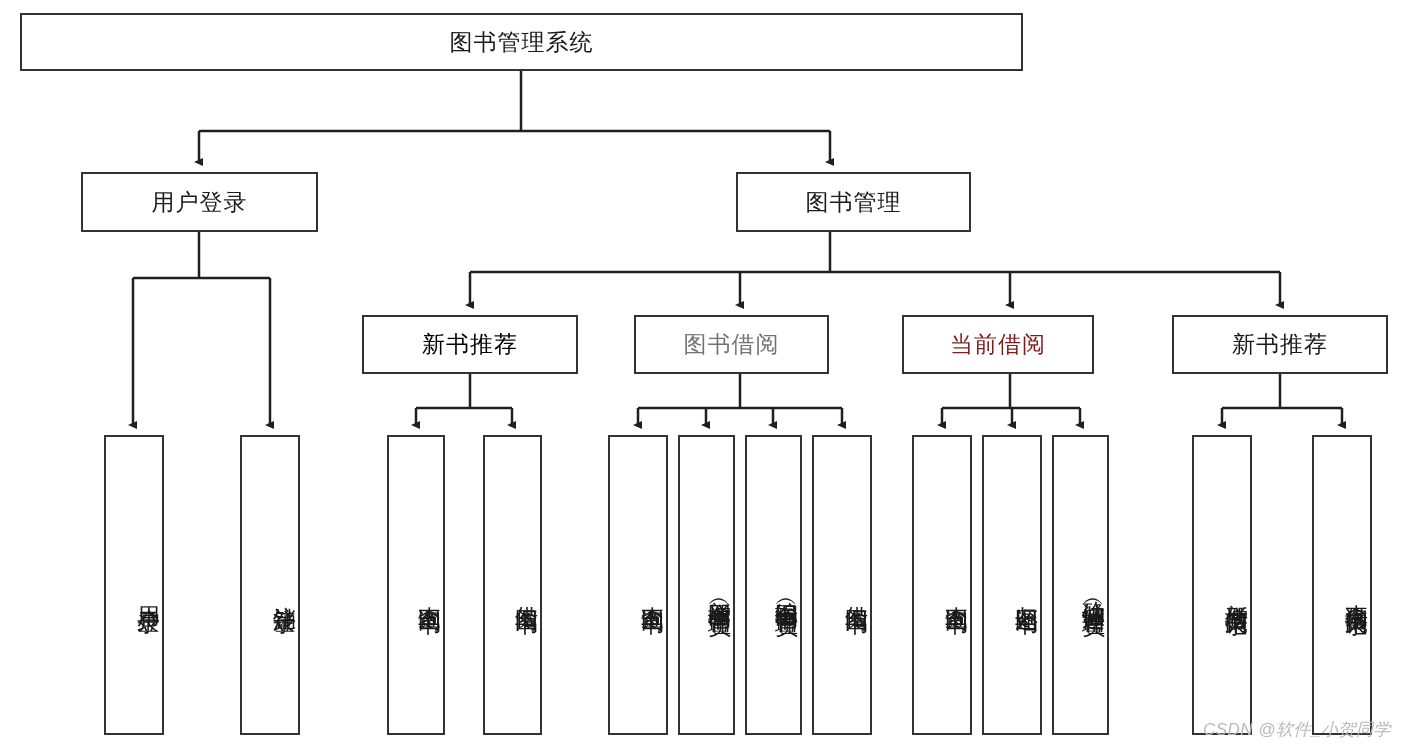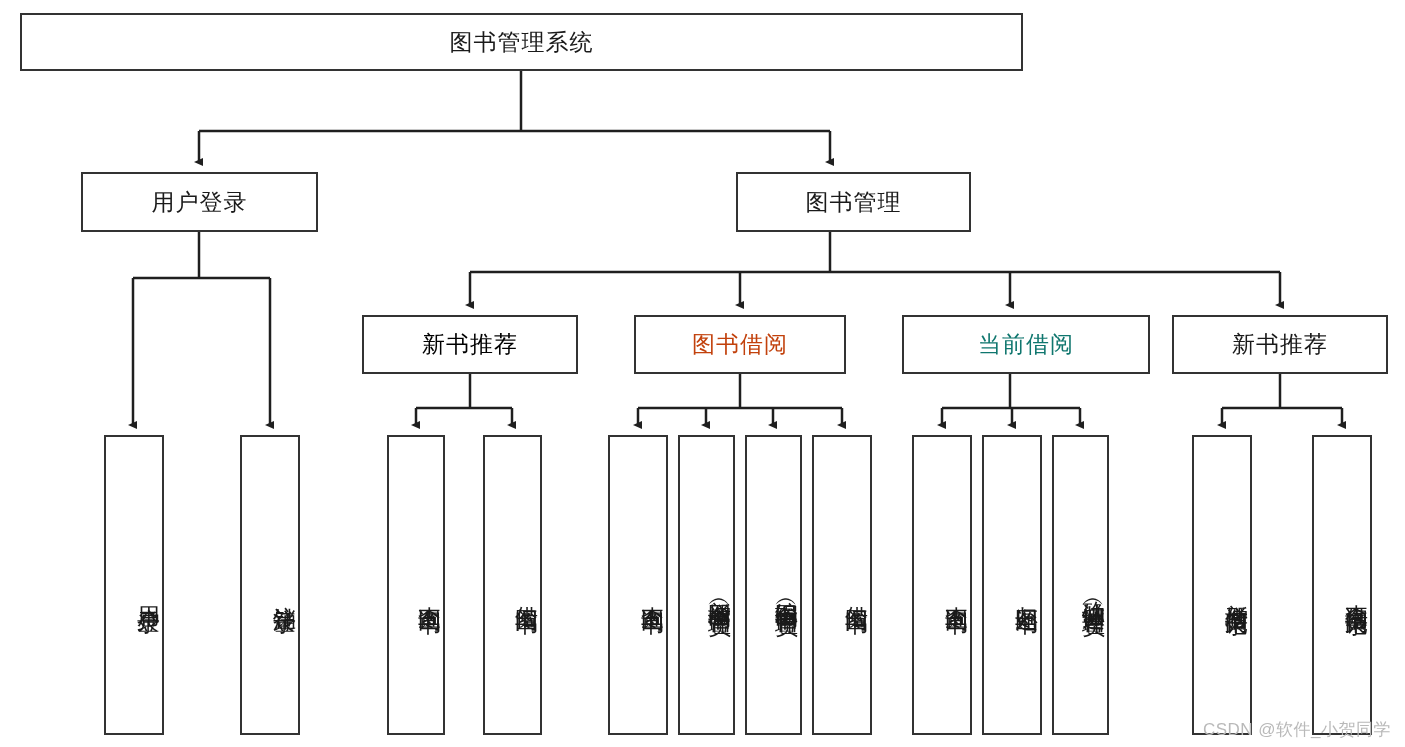--- a/index.html
+++ b/index.html
@@ -125,24 +125,24 @@
   <div class="node horiz" style="left: 81px; top: 172px; width: 237px; height: 60px; border-color: rgb(51, 51, 51); background: rgb(255, 255, 255); color: rgb(26, 26, 26);">
     <span class="node-label">用户登录</span>
   </div>
   <div class="node horiz" style="left: 712px; top: 172px; width: 235px; height: 60px; border-color: rgb(51, 51, 51); background: rgb(255, 255, 255); color: rgb(26, 26, 26); margin-left: 24px;">
     <span class="node-label">图书管理</span>
   </div>
 
   <div class="node horiz" style="left: 362px; top: 315px; width: 216px; height: 59px; border-color: rgb(51, 51, 51); background: rgb(255, 255, 255); color: #000000;">
     <span class="node-label">新书推荐</span>
   </div>
-  <div class="node horiz" style="left: 634px; top: 315px; width: 212px; height: 59px; border-color: rgb(51, 51, 51); background: rgb(255, 255, 255); color: #c2410c;">
+  <div class="node horiz" style="left: 634px; top: 315px; width: 195px; height: 59px; border-color: rgb(51, 51, 51); background: rgb(255, 255, 255); color: #737373;">
     <span class="node-label">图书借阅</span>
   </div>
-  <div class="node horiz" style="left: 902px; top: 315px; width: 248px; height: 59px; border-color: rgb(51, 51, 51); background: rgb(255, 255, 255); color: #0f766e;">
+  <div class="node horiz" style="left: 902px; top: 315px; width: 192px; height: 59px; border-color: rgb(51, 51, 51); background: rgb(255, 255, 255); color: #7f1d1d;">
     <span class="node-label">当前借阅</span>
   </div>
   <div class="node horiz" style="left: 1172px; top: 315px; width: 216px; height: 59px; border-color: rgb(51, 51, 51); background: rgb(255, 255, 255); color: rgb(26, 26, 26);">
     <span class="node-label">新书推荐</span>
   </div>
 
   <div class="node vert" style="left: 104px; top: 435px; width: 60px; height: 300px; border-color: rgb(51, 51, 51); background: rgb(255, 255, 255); color: rgb(26, 26, 26);">
     <span class="node-label">用户登录</span>
   </div>
   <div class="node vert" style="left: 240px; top: 435px; width: 60px; height: 300px; border-color: rgb(51, 51, 51); background: rgb(255, 255, 255); color: rgb(26, 26, 26);">
@@ -175,15 +175,15 @@
   <div class="node vert" style="left: 1052px; top: 435px; width: 57px; height: 300px; border-color: rgb(51, 51, 51); background: rgb(255, 255, 255); color: rgb(26, 26, 26);">
     <span class="node-label">确认归还（管理员）</span>
   </div>
   <div class="node vert" style="left: 1192px; top: 435px; width: 60px; height: 300px; border-color: rgb(51, 51, 51); background: rgb(255, 255, 255); color: rgb(26, 26, 26);">
     <span class="node-label">新增借阅记录</span>
   </div>
   <div class="node vert" style="left: 1312px; top: 435px; width: 60px; height: 300px; border-color: rgb(51, 51, 51); background: rgb(255, 255, 255); color: rgb(26, 26, 26);">
     <span class="node-label">查询借阅记录</span>
   </div>
 
-  <div id="watermark" style="color: rgb(185, 185, 185);">CSDN @软件_小贺同学</div>
+  <div id="watermark" style="color: rgb(185, 185, 185); font-style: italic;">CSDN @软件_小贺同学</div>
 
 </div>
 
 </body></html>

